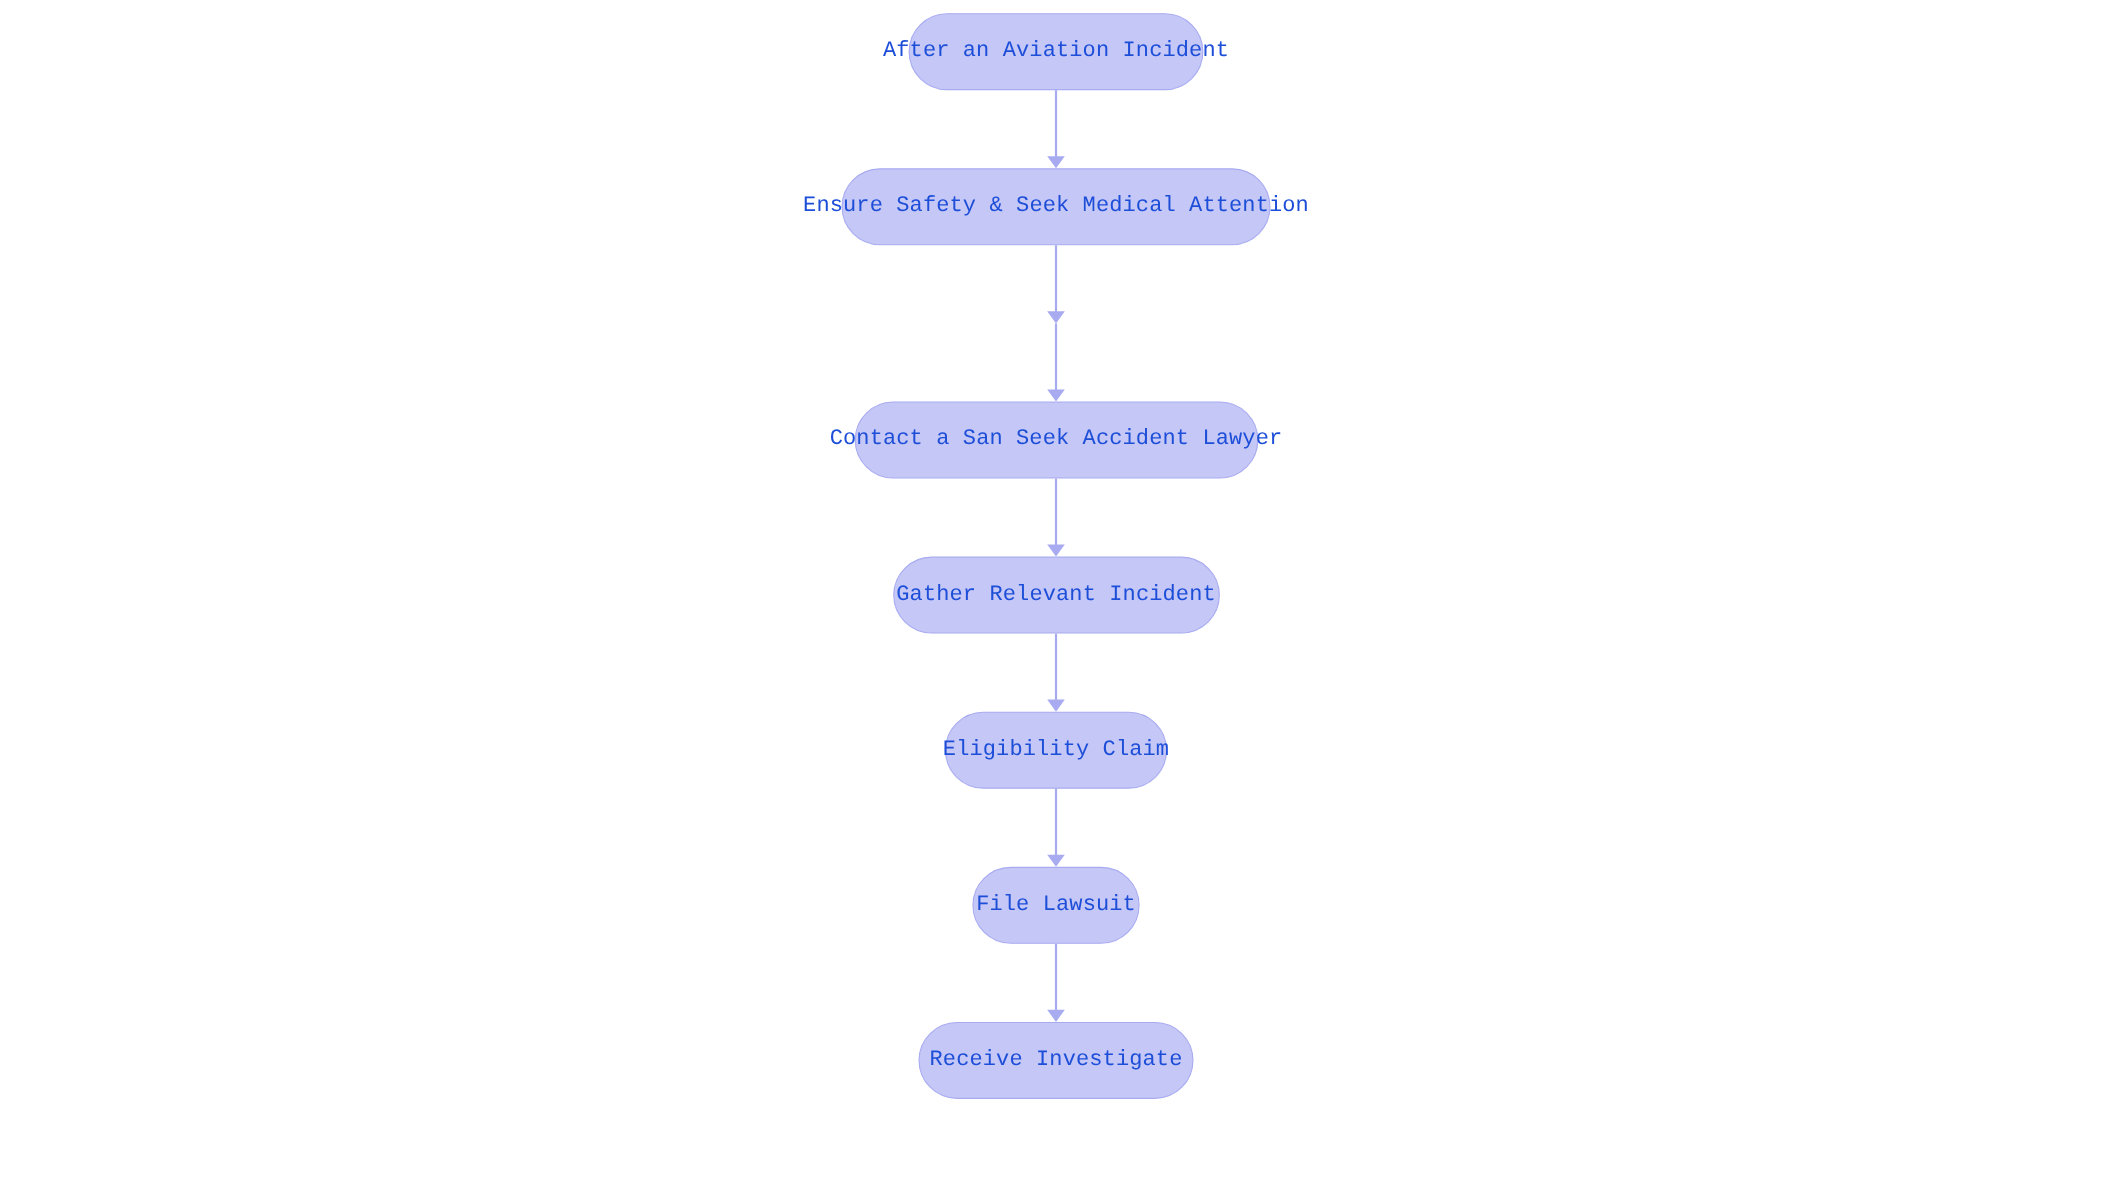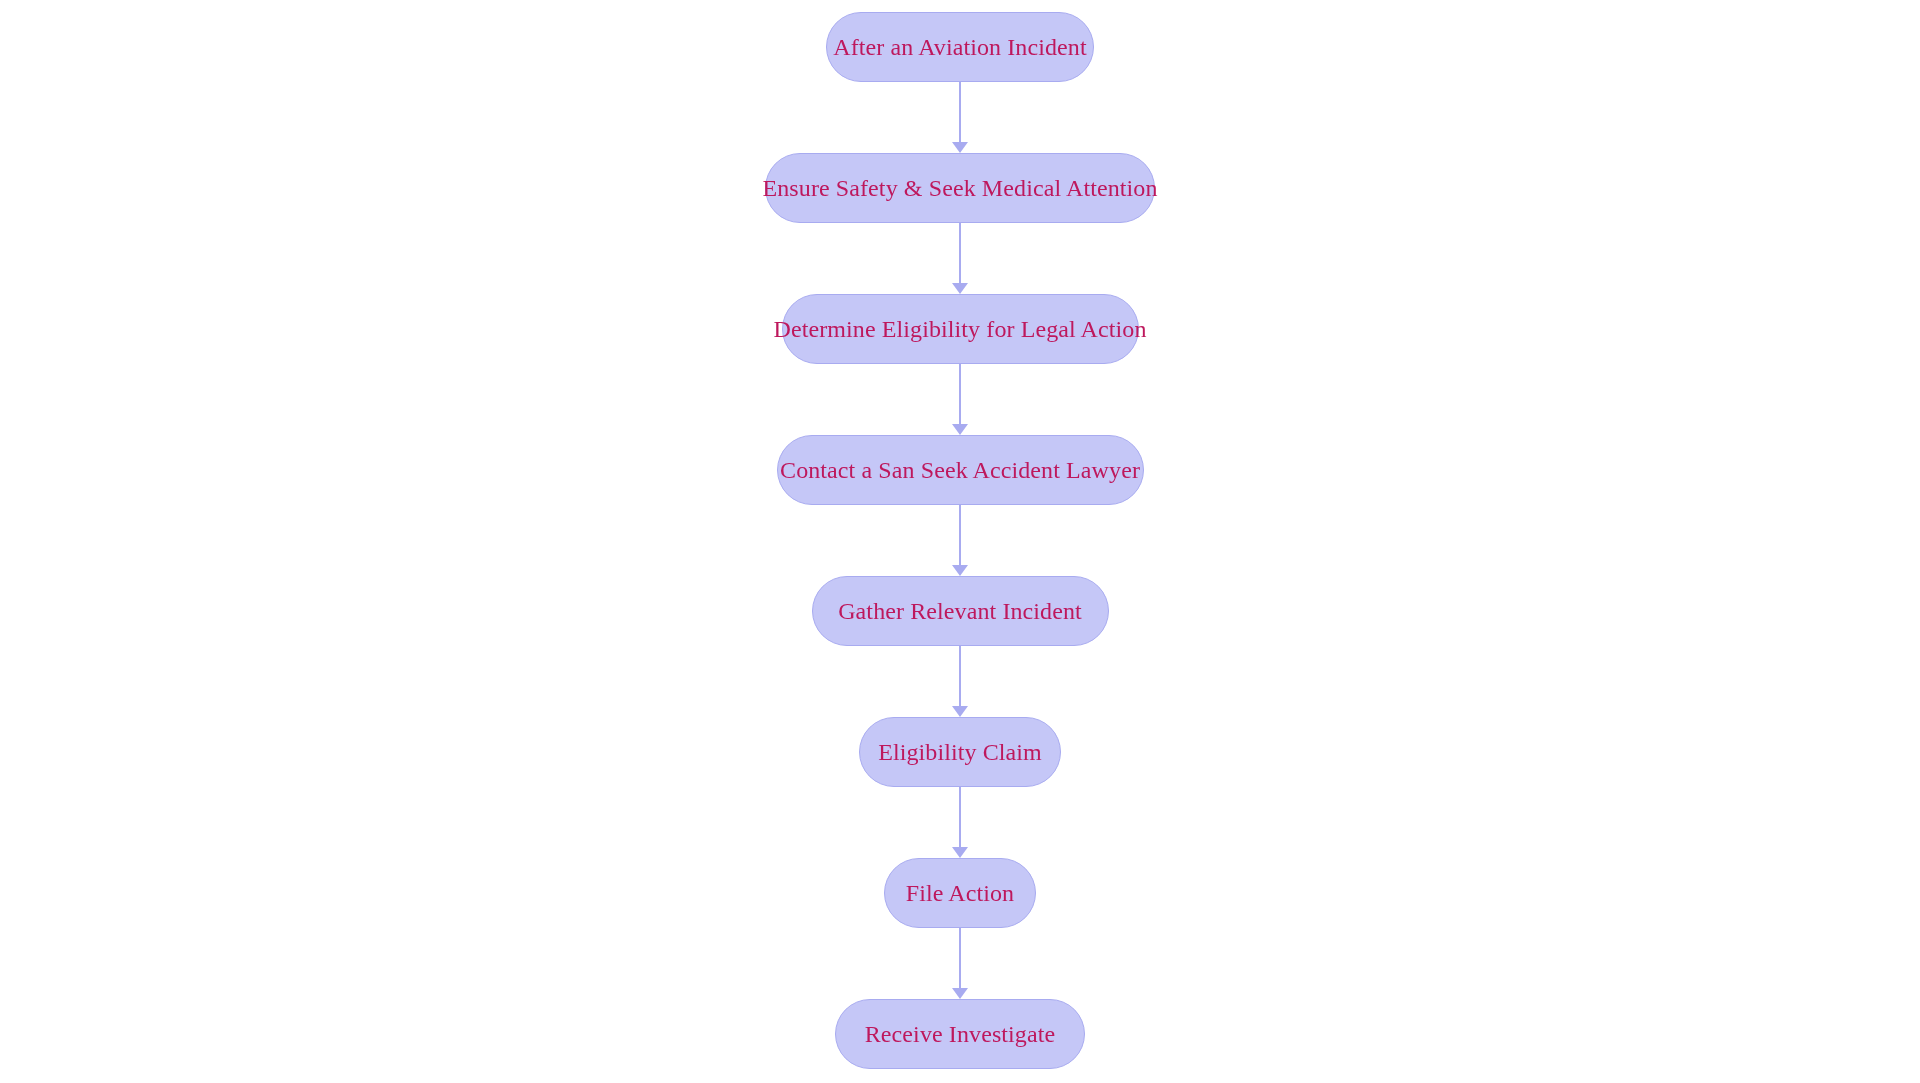--- a/index.html
+++ b/index.html
@@ -43,24 +43,24 @@
     align-items: center;
     justify-content: center;
     background: #c5c7f7;
     border: 1px solid #a8abf0;
     border-radius: 35px;
     padding: 0 26px;
     flex: 0 0 auto;
   }
 
   .node-label {
-    font-family: Liberation Serif, serif;
-    font-size: 24px;
+    font-family: Liberation Mono, monospace;
+    font-size: 20px;
     line-height: 1;
-    color: #be185d;
+    color: #1d4ed8;
     white-space: nowrap;
     letter-spacing: 0.1px;
   }
 
   
   .connector {
     position: relative;
     width: 24px;
     height: 71px;
     flex: 0 0 auto;
@@ -103,23 +103,20 @@
 
     <div class="node" style="width:390px;">
       <span class="node-label">Ensure Safety &amp; Seek Medical Attention</span>
     </div>
 
     <div class="connector">
       <div class="line"></div>
       <div class="arrowhead"></div>
     </div>
 
-    <div class="node" style="width:357px;">
-      <span class="node-label">Determine Eligibility for Legal Action</span>
-    </div>
 
     <div class="connector">
       <div class="line"></div>
       <div class="arrowhead"></div>
     </div>
 
     <div class="node" style="width:367px;">
       <span class="node-label">Contact a San Seek Accident Lawyer</span>
     </div>
 
@@ -140,21 +137,21 @@
     <div class="node" style="width:202px;">
       <span class="node-label">Eligibility Claim</span>
     </div>
 
     <div class="connector">
       <div class="line"></div>
       <div class="arrowhead"></div>
     </div>
 
     <div class="node" style="width:152px;">
-      <span class="node-label">File Action</span>
+      <span class="node-label">File Lawsuit</span>
     </div>
 
     <div class="connector">
       <div class="line"></div>
       <div class="arrowhead"></div>
     </div>
 
     <div class="node" style="width:250px;">
       <span class="node-label">Receive Investigate</span>
     </div>

